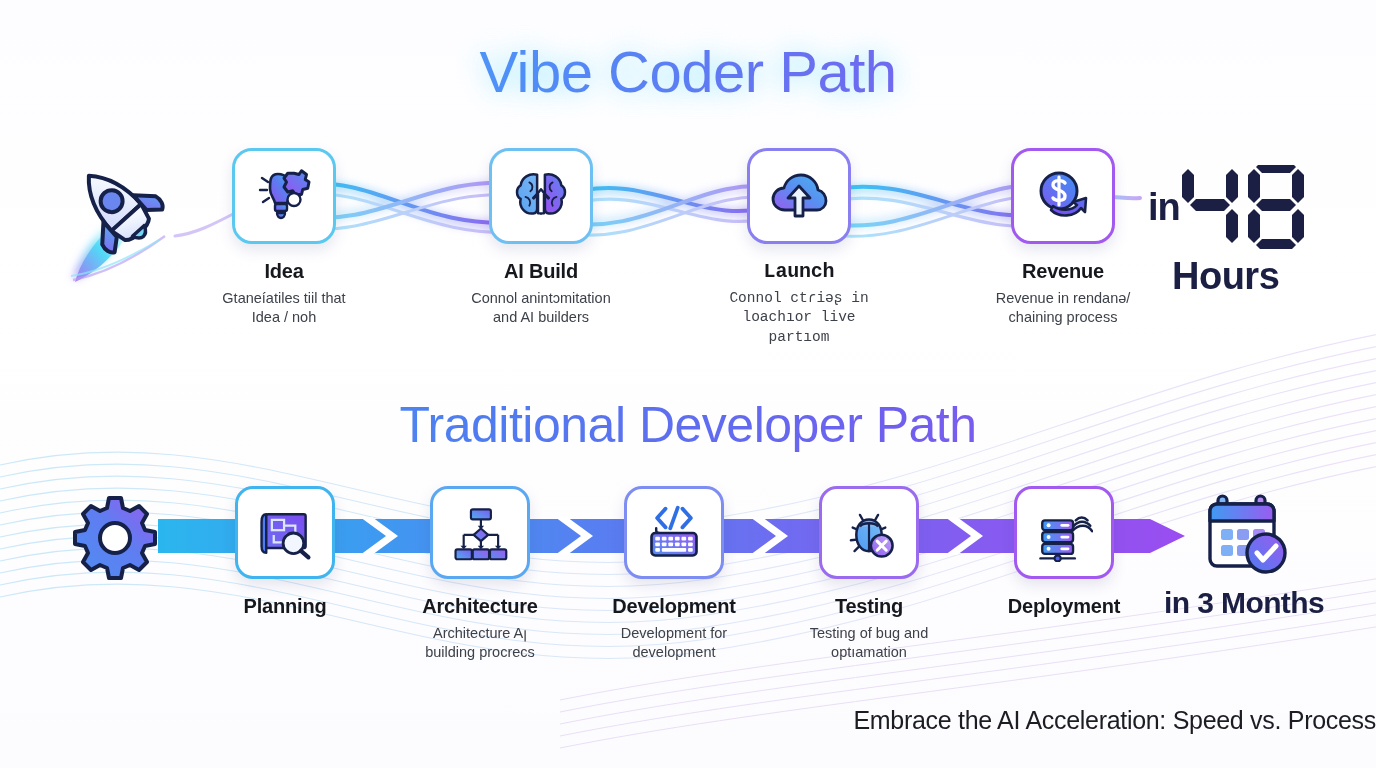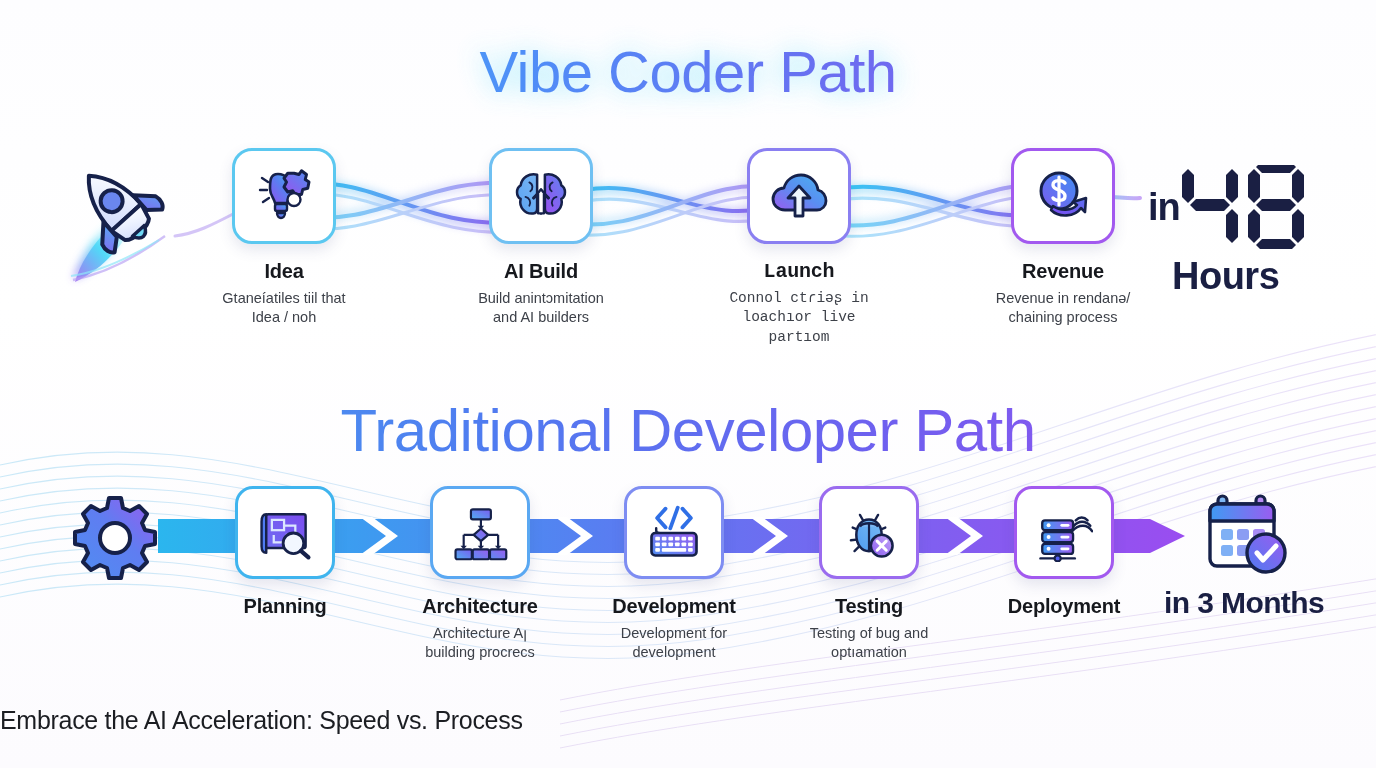--- a/index.html
+++ b/index.html
@@ -41,21 +41,21 @@
   }
   #title-vibe-glow {
     top: 38px;
     font-size: 58px;
     color: #7fe3fb;
     filter: blur(13px);
     opacity: .85;
   }
   #title-trad {
     top: 396px;
-    font-size: 60px;
+    font-size: 50px;
     background: linear-gradient(90deg, #46a8ef 0%, #4f7cf0 35%, #6f5fef 65%, #a84ef0 100%);
     -webkit-background-clip: text;
     background-clip: text;
     color: transparent;
     -webkit-text-fill-color: transparent;
   }
 
   
   .step {
     position: absolute;
@@ -129,24 +129,25 @@
     white-space: nowrap;
   }
   #calendar-icon { position: absolute; left: 1202px; top: 488px; z-index: 4; }
   #rocket-icon   { position: absolute; left: 55px;   top: 148px; z-index: 4; }
   #gear-icon-big { position: absolute; left: 72px;   top: 494px; z-index: 4; }
 
   
   #caption {
     position: absolute;
     left: 0; right: 0; top: 706px;
-    text-align: left;
+    text-align: right;
     font-size: 25px;
     color: #1b1d22;
     letter-spacing: -0.3px;
+    padding-left: 24px;
   }
 
   .connector-top { position: absolute; left: 0; top: 140px; width: 1376px; height: 120px; pointer-events: none; z-index: 1; }
   .arrow-band    { position: absolute; left: 0; top: 505px; width: 1376px; height: 62px; pointer-events: none; z-index: 1; }
 </style>
 </head>
 <body>
 
 <div id="stage">
 
@@ -348,21 +349,21 @@
           <path d="M16,33 C20,34 22,38 20,42"></path>
           <path d="M44,18 C40,20 40,25 43,27"></path>
           <path d="M48,33 C44,34 42,38 44,42"></path>
         </g>
         <path d="M32,50 L32,26 M32,26 L24,34 M32,26 L40,34" fill="none" stroke="#16214a" stroke-width="2.6" stroke-linejoin="round" stroke-linecap="round"></path>
         <path d="M29,50 L29,30 L24.5,34.5 L32,25 L39.5,34.5 L35,30 L35,50 Z" fill="#ffffff" stroke="#16214a" stroke-width="2.4" stroke-linejoin="round"></path>
       </svg>
     </div>
     <div class="step-title">AI Build</div>
     <div class="step-desc">
-      <div>Build anintɔmitation</div>
+      <div>Connol anintɔmitation</div>
       <div>and AI builders</div>
     </div>
   </div>
 
   <div class="step" id="step-launch">
     <div class="card" style="border-color:#8a7ff1;">
       <svg width="64" height="64" viewBox="0 0 64 64">
         <defs>
           <linearGradient id="cloudG" x1="0" y1="1" x2="1" y2="0">
             <stop offset="0%" stop-color="#9a5cf0"></stop>

